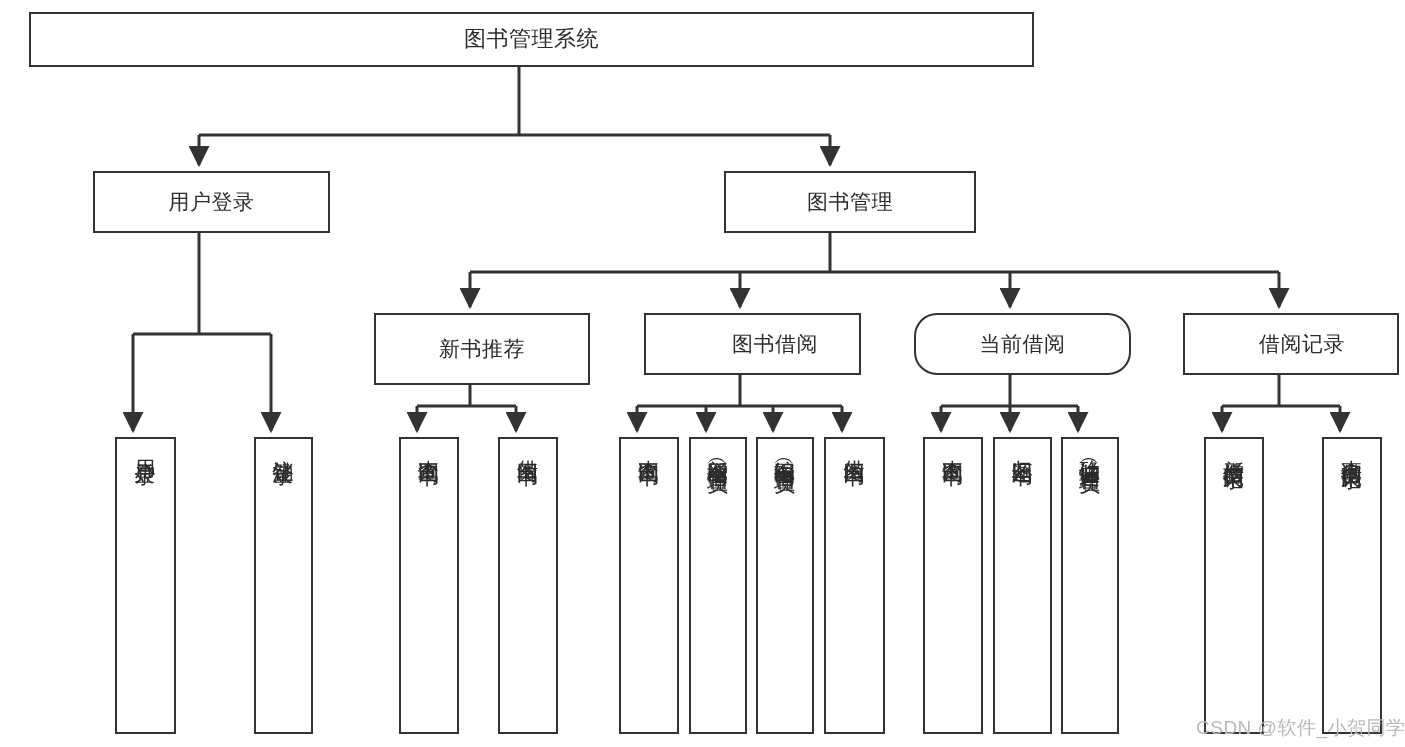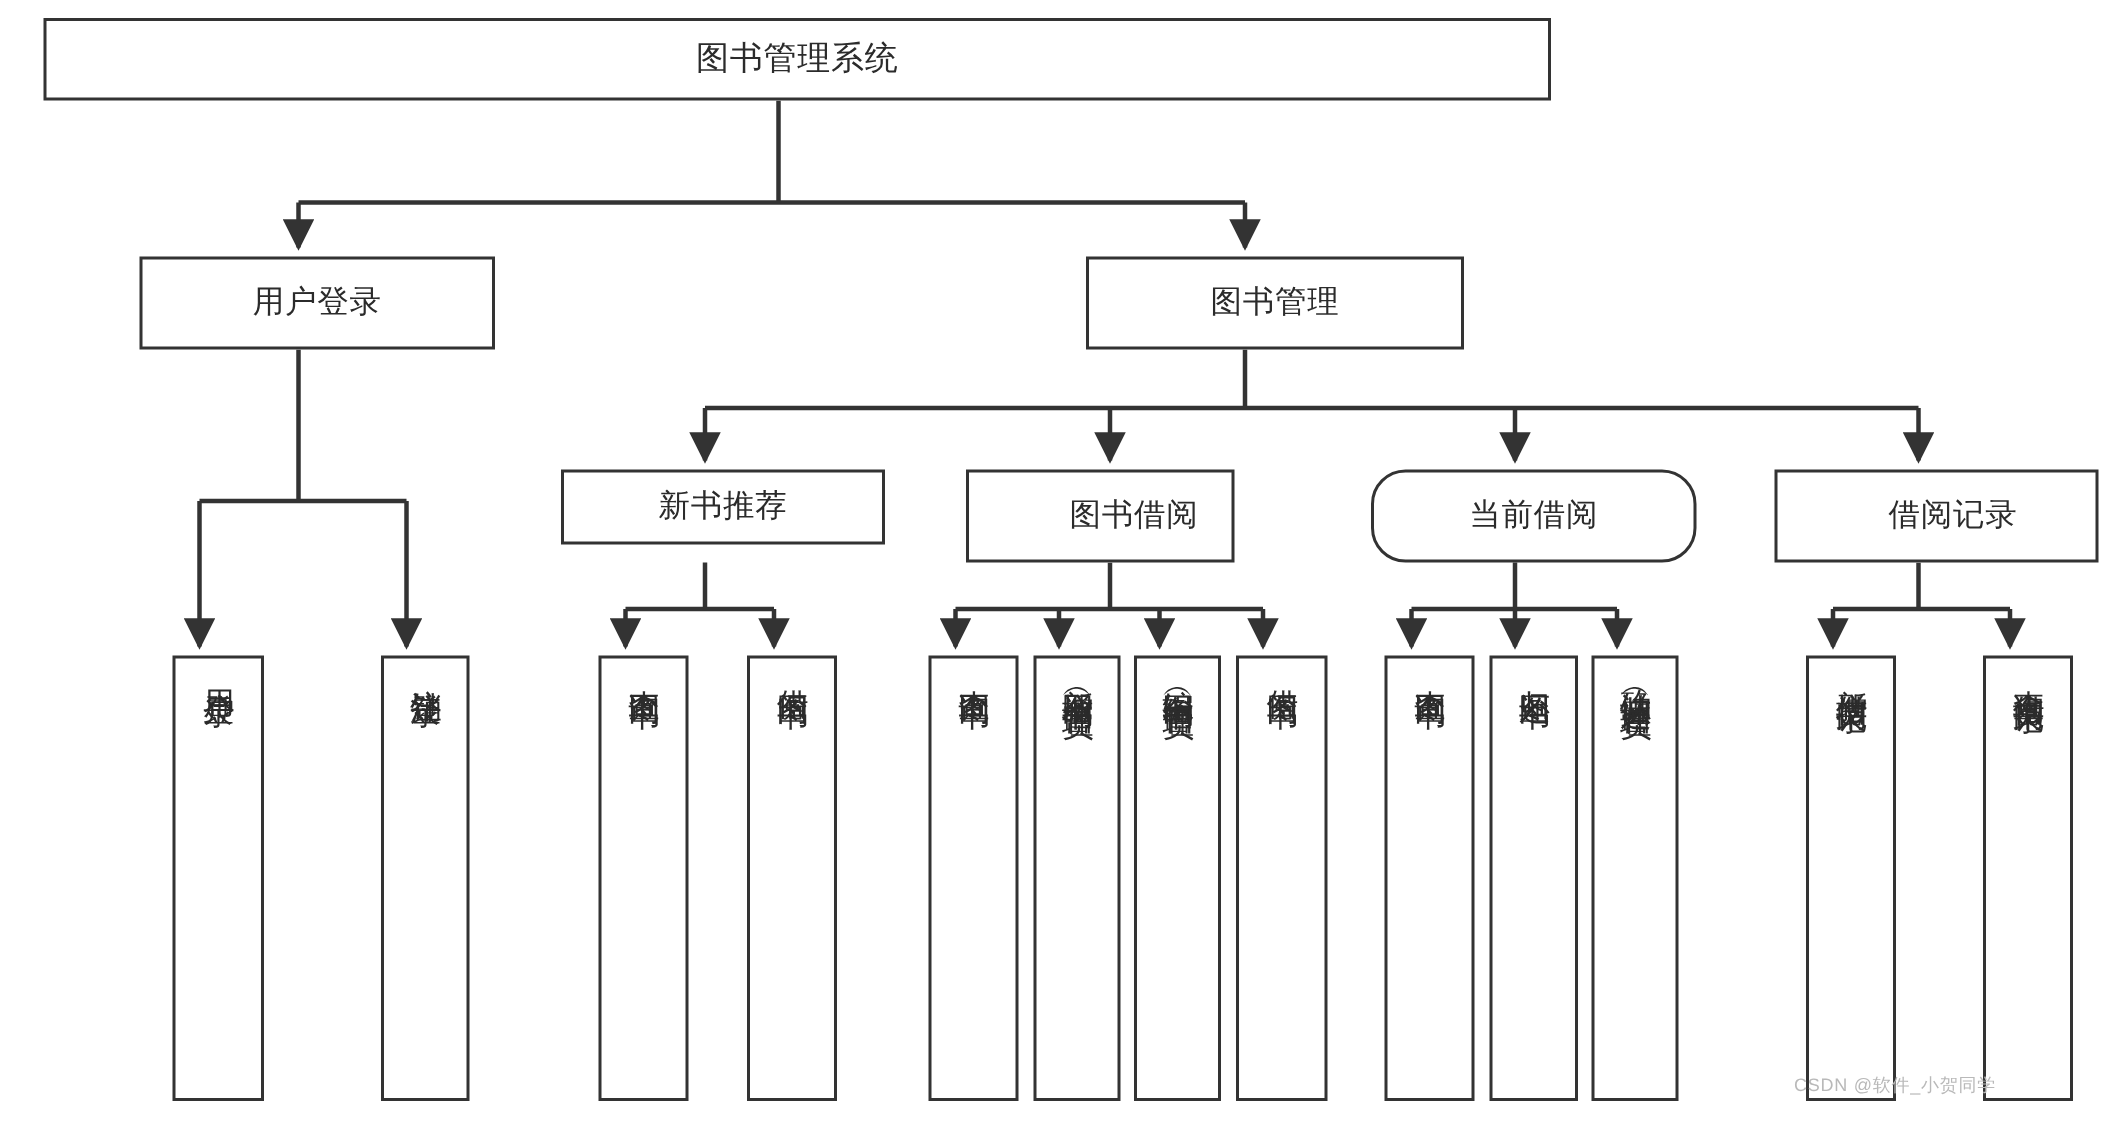--- a/index.html
+++ b/index.html
@@ -61,21 +61,21 @@
     writing-mode: vertical-rl;
     text-orientation: upright;
     font-size: 21px;
     line-height: 1.0;
     letter-spacing: 2px;
     white-space: nowrap;
   }
   .watermark {
     position: absolute;
     color: #b9b9b9;
-    font-size: 12px;
+    font-size: 19px;
     white-space: nowrap;
     letter-spacing: 0.5px;
   }
 </style>
 </head>
 <body>
 
 <div id="canvas">
 
   <svg id="edges" viewBox="0 0 1405 747" width="1405" height="747" xmlns="http://www.w3.org/2000/svg">
@@ -135,25 +135,25 @@
   </div>
 
   <div class="node h" style="left:81px; top:171px; width:237px; height:62px;">
     <span class="lbl">用户登录</span>
   </div>
 
   <div class="node h" style="left:712px; top:171px; width:252px; height:62px;">
     <span class="lbl">图书管理</span>
   </div>
 
-  <div class="node h" style="left:362px; top:313px; width:216px; height:50px;">
+  <div class="node h" style="left:362px; top:313px; width:216px; height:72px;">
     <span class="lbl">新书推荐</span>
   </div>
 
-  <div class="node h" style="left:632px; top:313px; width:179px; height:62px;padding-left:45px;">
+  <div class="node h" style="left:632px; top:313px; width:217px; height:62px;padding-left:45px;">
     <span class="lbl">图书借阅</span>
   </div>
 
   <div class="node h" style="left:902px; top:313px; width:217px; height:62px;border-radius:23px;">
     <span class="lbl">当前借阅</span>
   </div>
 
   <div class="node h" style="left:1171px; top:313px; width:216px; height:62px;padding-left:22px;">
     <span class="lbl">借阅记录</span>
   </div>

